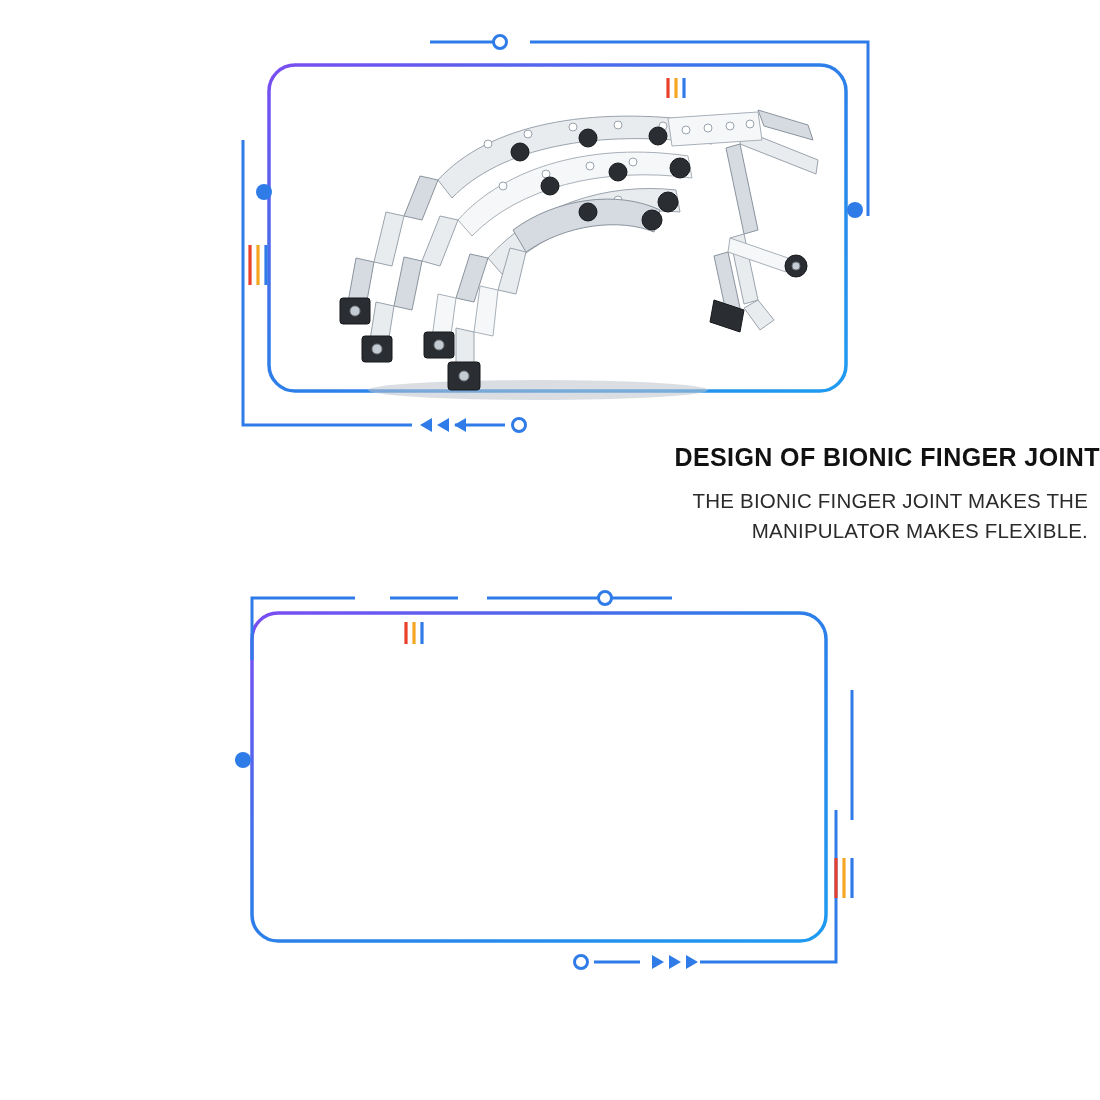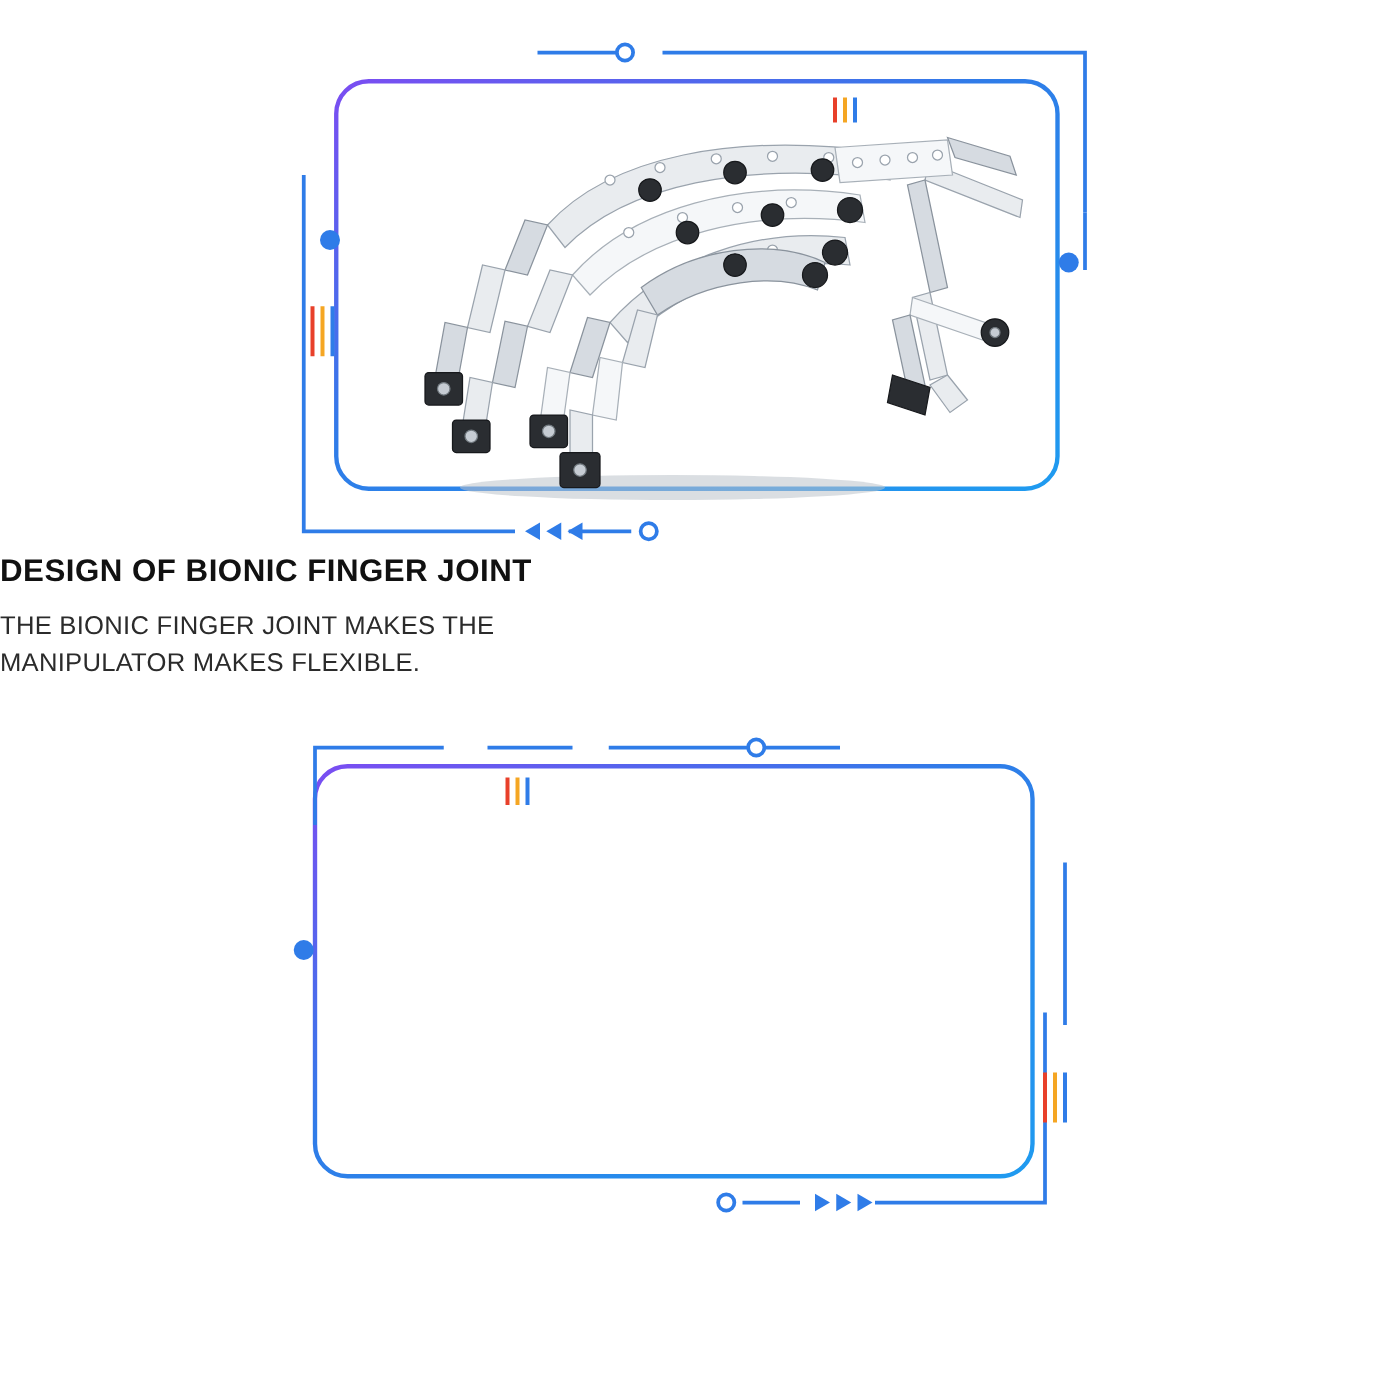--- a/index.html
+++ b/index.html
@@ -58,35 +58,35 @@
     top: 50px;
     width: 548px;
     height: 340px;
   }
 
   
   .caption-block {
     position: absolute;
     left: 0;
     width: 1100px;
-    text-align: left;
+    text-align: right;
   }
   .caption-title {
     font-size: 25px;
     font-weight: bold;
     letter-spacing: 0.4px;
     color: #111111;
     margin: 0;
     white-space: nowrap;
   }
   .caption-body {
     font-size: 20.5px;
     line-height: 30px;
     color: #2b2b2b;
-    margin: 14px 0 0 0;
+    margin: 14px 12px 0 0;
     letter-spacing: 0.2px;
   }
   #caption-1 { top: 443px; }
 
   .cap-line { display: block; }
 
   
   .metal-a { fill: #e9ecef; stroke: #9aa3ad; stroke-width: 1; }
   .metal-b { fill: #d6dbe1; stroke: #8a939d; stroke-width: 1; }
   .metal-c { fill: #f5f7f9; stroke: #a8b0b8; stroke-width: 1; }

